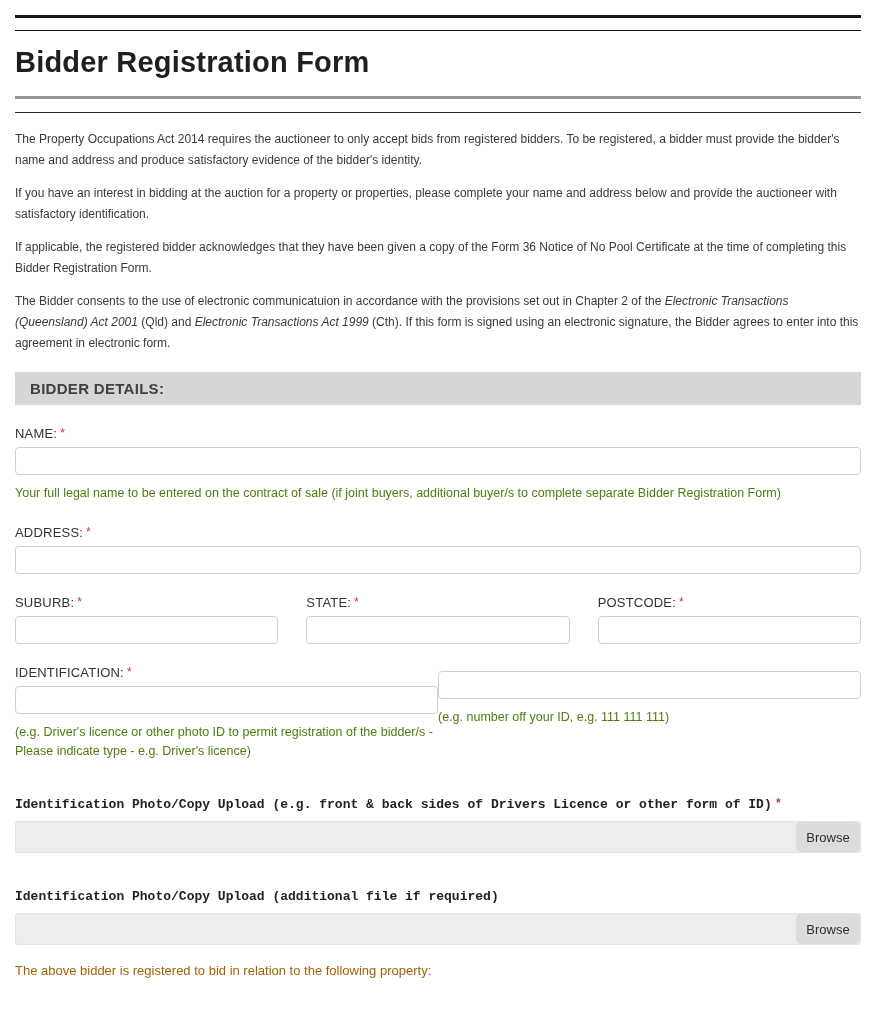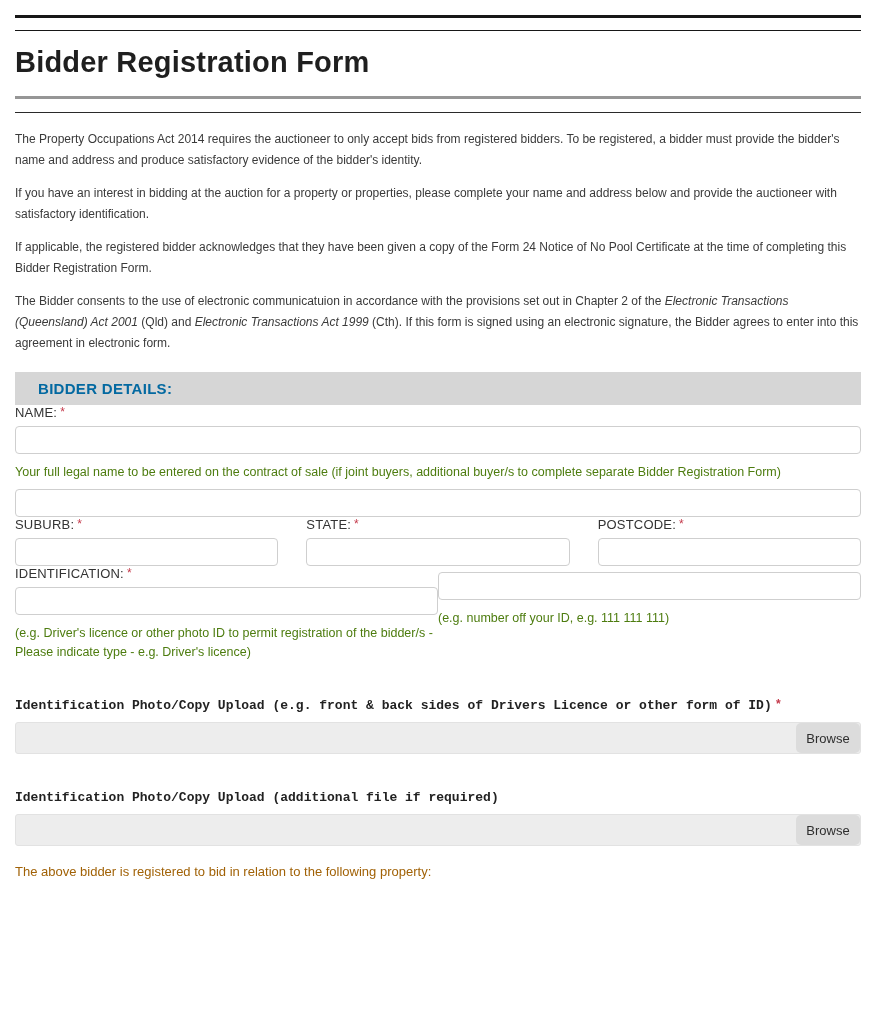--- a/index.html
+++ b/index.html
@@ -30,25 +30,25 @@
   }
   .intro p:last-child { margin-bottom: 0; }
   .intro em { font-style: italic; }
 
   
   .section-bar {
     margin-top: 18px; height: 33px; background: #d6d6d6;
     display: flex; align-items: center; padding-left: 15px;
   }
   .section-bar span {
-    font-size: 15px; font-weight: 700; color: #0369a1; letter-spacing: 0.3px; margin-left: 8px;
+    font-size: 15px; font-weight: 700; color: #404040; letter-spacing: 0.3px;
   }
 
   
-  .field { }
+  .field { margin-top: 21px; }
   .field-label {
     font-size: 13px; color: #333; letter-spacing: 0.2px; display: block;
   }
   .req { color: #c4394a; font-size: 12px; margin-left: 3px; vertical-align: 1px; }
   .text-input {
     display: block; width: 100%; height: 28px; margin-top: 6px;
     border: 1px solid #cfcfcf; border-radius: 4px; background: #fff;
     font-size: 13px; padding: 0 8px; color: #333; outline: none;
   }
   .help {
@@ -91,35 +91,36 @@
     <hr class="rule rule-thin-dark">
 
     <h1 class="page-title">Bidder Registration Form</h1>
 
     <hr class="rule rule-thick-gray">
     <hr class="rule rule-thin-dark2">
 
     <div class="intro">
       <p>The Property Occupations Act 2014 requires the auctioneer to only accept bids from registered bidders. To be registered, a bidder must provide the bidder's name and address and produce satisfactory evidence of the bidder's identity.</p>
       <p>If you have an interest in bidding at the auction for a property or properties, please complete your name and address below and provide the auctioneer with satisfactory identification.</p>
-      <p>If applicable, the registered bidder acknowledges that they have been given a copy of the Form 24 Notice of No Pool Certificate at the time of completing this Bidder Registration Form.</p>
+      <p>If applicable, the registered bidder acknowledges that they have been given a copy of the Form 36 Notice of No Pool Certificate at the time of completing this Bidder Registration Form.</p>
       <p><span>The Bidder consents to the use of electronic communicatuion in accordance with the provisions set out in Chapter 2 of the </span><em>Electronic Transactions (Queensland) Act 2001</em><span> (Qld) and </span><em>Electronic Transactions Act 1999</em><span> (Cth). If this form is signed using an electronic signature, the Bidder agrees to enter into this agreement in electronic form.</span></p>
     </div>
 
     <div class="section-bar">
       <span>BIDDER DETAILS:</span>
     </div>
 
     <div class="field">
       <span class="field-label"><span>NAME:</span><span class="req">*</span></span>
       <input type="text" class="text-input" style="">
       <div class="help">Your full legal name to be entered on the contract of sale (if joint buyers, additional buyer/s to complete separate Bidder Registration Form)</div>
     </div>
 
     <div class="field">
+      <span class="field-label"><span>ADDRESS:</span><span class="req">*</span></span>
       <input type="text" class="text-input" style="">
     </div>
 
     <div class="field row3">
       <div class="col">
         <span class="field-label"><span>SUBURB:</span><span class="req">*</span></span>
         <input type="text" class="text-input" style="">
       </div>
       <div class="col">
         <span class="field-label"><span>STATE:</span><span class="req">*</span></span>

